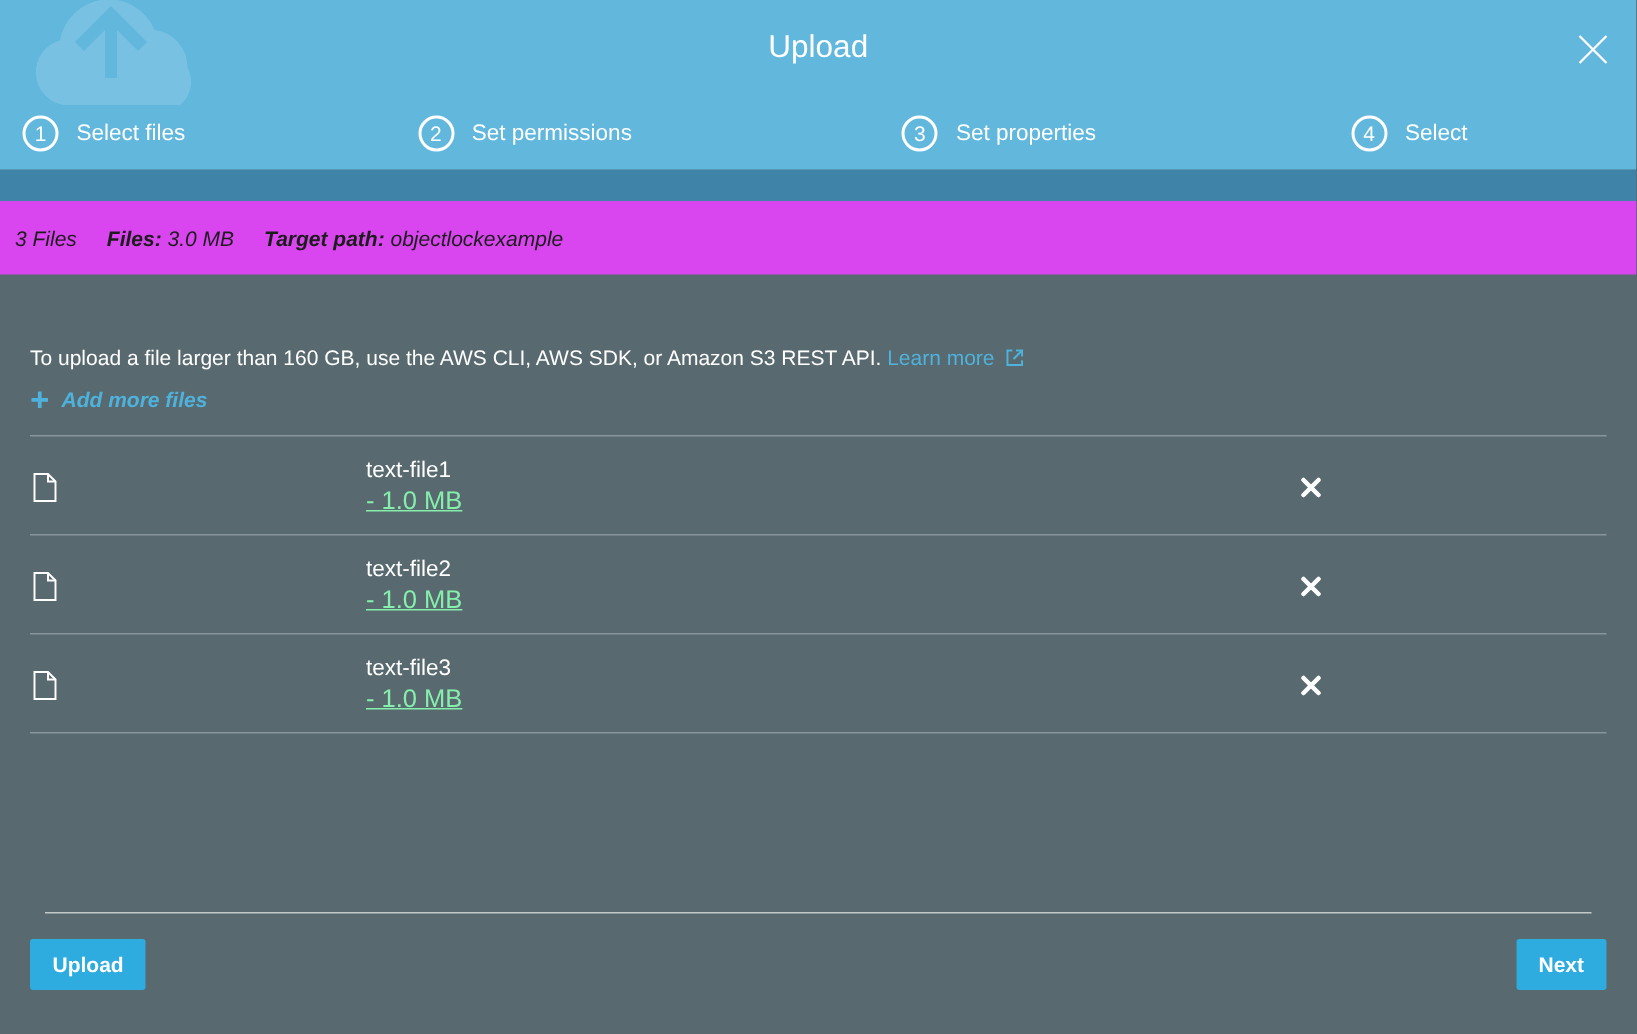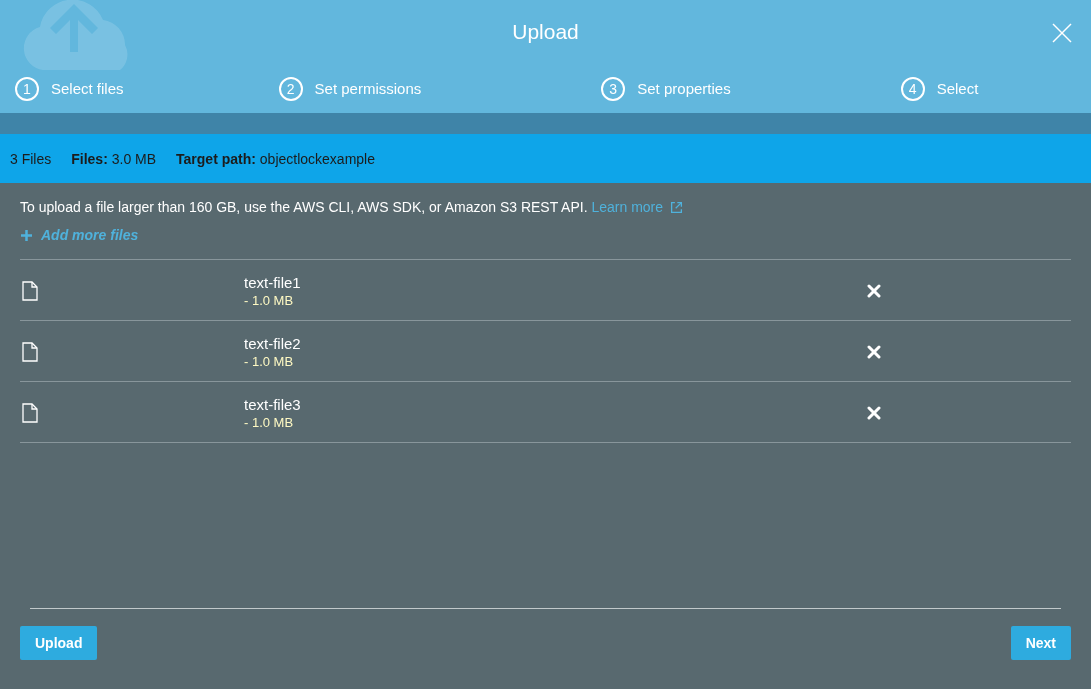--- a/index.html
+++ b/index.html
@@ -78,34 +78,36 @@
     }
     .step-1 { margin-left: 0; }
     .step-2 { margin-left: 155px; }
     .step-3 { margin-left: 180px; }
     .step-4 { margin-left: 170px; }
     .divider-bar {
       height: 21px;
       background: #3f84a8;
     }
     .info-bar {
-      background: #0ea5e9;
+      background: #d946ef;
       height: 49px;
       display: flex;
       align-items: center;
       padding: 0 10px;
       font-size: 14px;
       color: #1c1c1c;
       gap: 20px;
+      font-style: italic;
     }
     .info-item strong { font-weight: 700; }
     .content {
       background: #58696f;
       padding: 16px 20px 0 20px;
       color: #fff;
+      margin-top: 31px;
     }
     .hint {
       font-size: 14px;
       font-weight: 500;
       color: #fff;
       margin-bottom: 12px;
     }
     .learn-more {
       color: #4fb2dc;
       text-decoration: none;
@@ -145,23 +147,24 @@
     }
     .file-icon svg { display: block; }
     .file-info {
       flex: 1;
     }
     .file-name {
       font-size: 15px;
       color: #fff;
     }
     .file-size {
-      font-size: 13px;
-      color: #fef9c3;
+      font-size: 17px;
+      color: #86efac;
       margin-top: 2px;
+      text-decoration: underline;
     }
     .file-remove {
       position: absolute;
       right: 190px;
       cursor: pointer;
     }
     .file-remove svg { display: block; }
     .bottom-divider {
       position: absolute;
       left: 30px;

